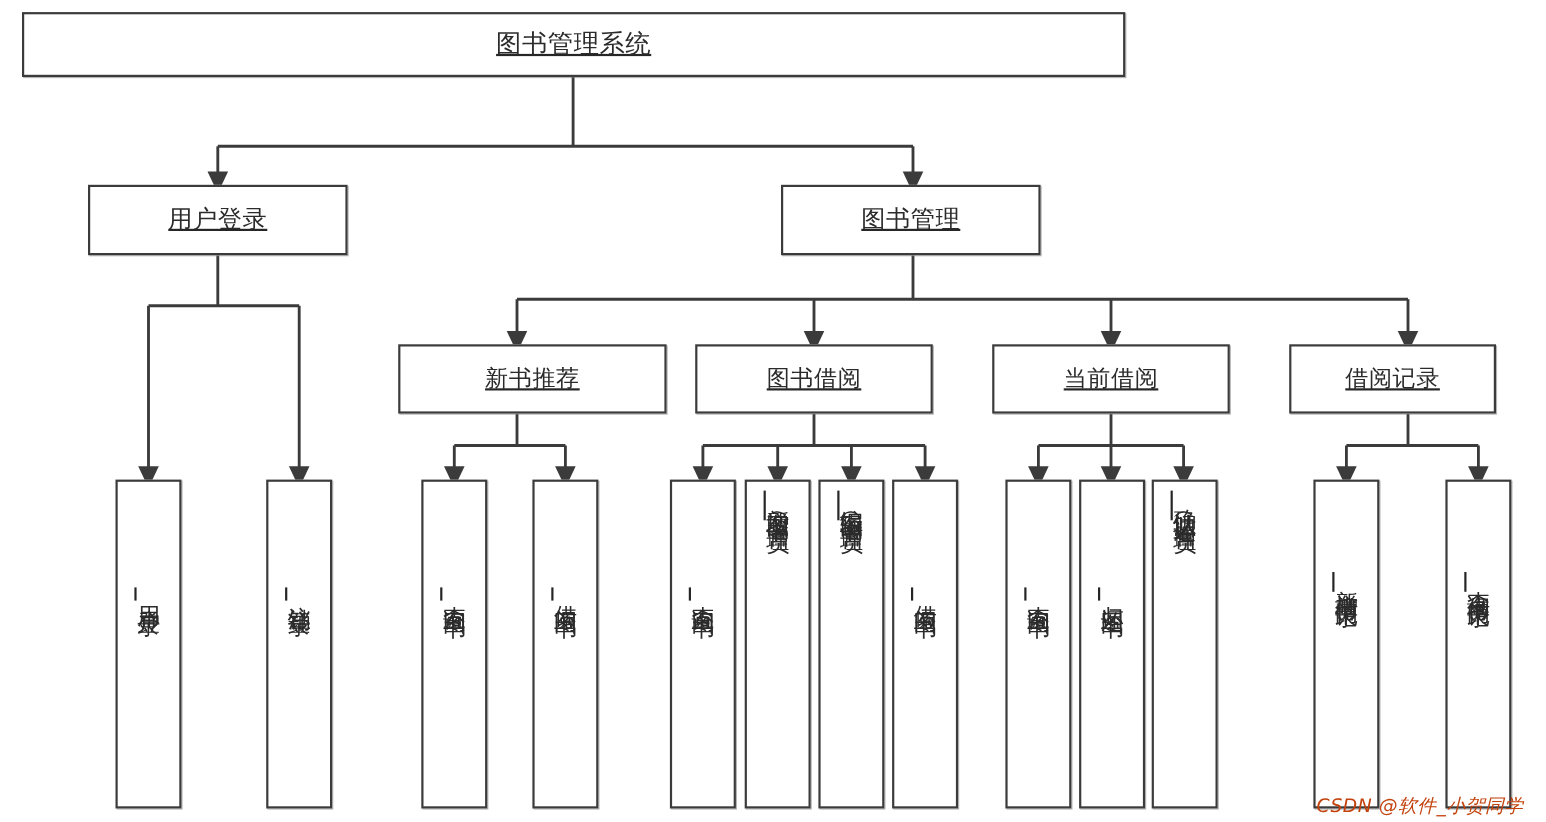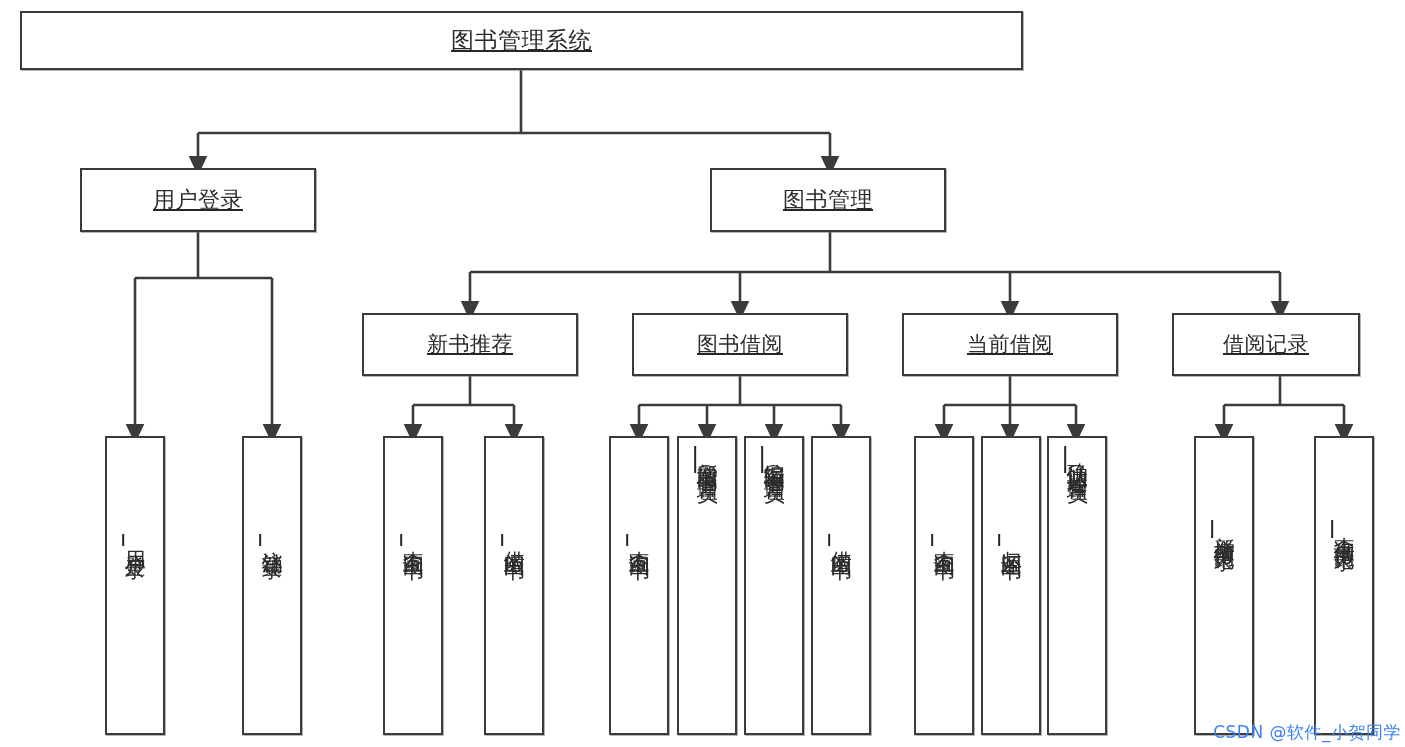--- a/index.html
+++ b/index.html
@@ -68,27 +68,28 @@
   }
   .node.leaf.tall .lbl{
     margin-top:2px;
   }
   .node.leaf.midlow .lbl{
     margin-top:76px;
   }
   
   #watermark{
     position:absolute;
-    right:4px;
+    right:20px;
     bottom:3px;
     font-size:17px;
-    color:#3b82f6;
+    color:#c2410c;
     letter-spacing:.5px;
     white-space:nowrap;
     user-select:none;
+    font-style:italic;
   }
 </style>
 </head>
 <body>
 
 <div id="canvas">
 
   <svg id="wires" viewBox="0 0 1405 747" xmlns="http://www.w3.org/2000/svg">
     <defs>
       <marker id="arw" markerWidth="9" markerHeight="9" refX="1.2" refY="4.2" orient="auto" markerUnits="strokeWidth">
@@ -143,21 +144,21 @@
     <span class="lbl">图书管理系统</span>
   </div>
 
   <div class="node lvl2" style="left:80px;top:168px;width:236px;height:64px;">
     <span class="lbl">用户登录</span>
   </div>
   <div class="node lvl2" style="left:710px;top:168px;width:236px;height:64px;">
     <span class="lbl">图书管理</span>
   </div>
 
-  <div class="node lvl3" style="left:362px;top:313px;width:216px;height:63px;">
+  <div class="node lvl3" style="left:362px;top:313px;width:244px;height:63px;">
     <span class="lbl">新书推荐</span>
   </div>
   <div class="node lvl3" style="left:902px;top:313px;width:216px;height:63px;">
     <span class="lbl">当前借阅</span>
   </div>
   <div class="node lvl3" style="left:632px;top:313px;width:216px;height:63px;">
     <span class="lbl">图书借阅</span>
   </div>
   <div class="node lvl3" style="left:1172px;top:313px;width:188px;height:63px;">
     <span class="lbl">借阅记录</span>

